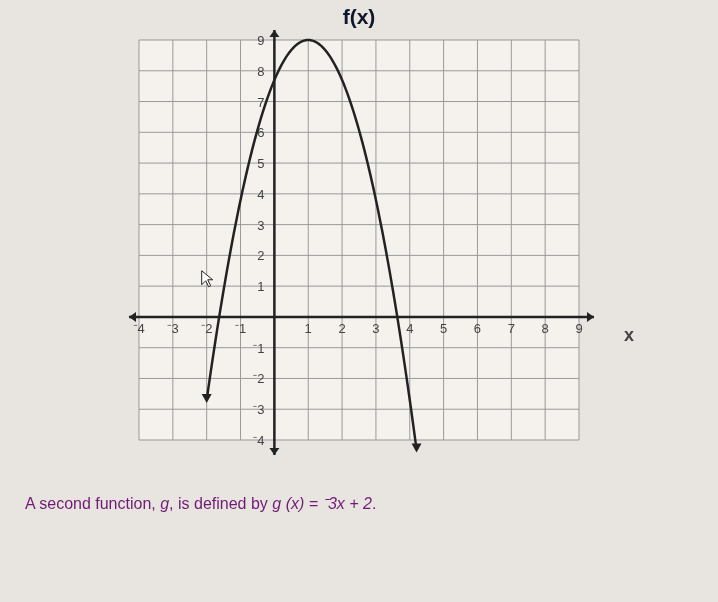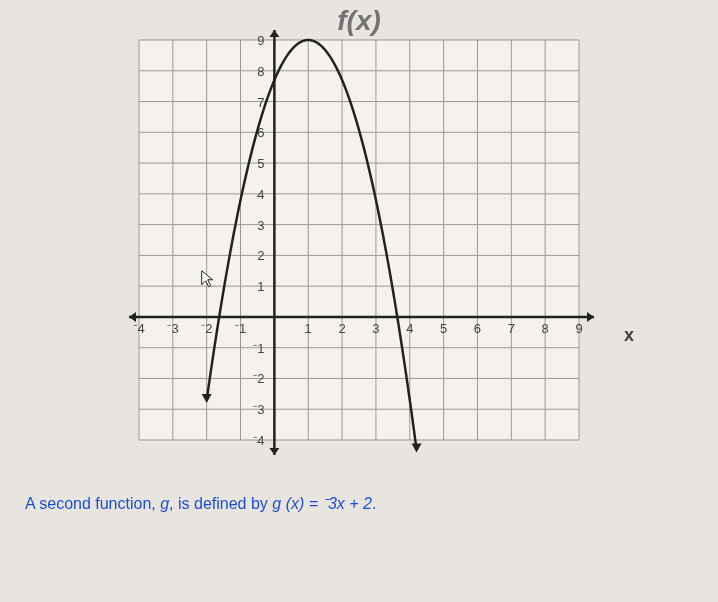--- a/index.html
+++ b/index.html
@@ -15,42 +15,41 @@
       width: 500px;
       height: 450px;
       margin: 10px auto 20px;
       position: relative;
     }
     .y-axis-label {
       position: absolute;
       top: -5px;
       left: 50%;
       transform: translateX(-50%);
-      font-size: 28px;
+      font-size: 21px;
       font-weight: bold;
-      color: #737373;
-      font-style: italic;
+      color: #0f172a;
     }
     .x-axis-label {
       position: absolute;
       right: -25px;
       top: 315px;
       font-size: 18px;
       font-weight: bold;
       color: #444;
     }
     .chart-svg {
       width: 500px;
       height: 440px;
       margin-top: 20px;
     }
     .text-content {
       padding: 10px 25px;
       font-size: 16px;
-      color: #1d4ed8;
+      color: #701a75;
       line-height: 1.8;
     }
     .text-line {
       margin-bottom: 10px;
     }
     .formula {
       font-style: italic;
     }
   </style>
 </head>

